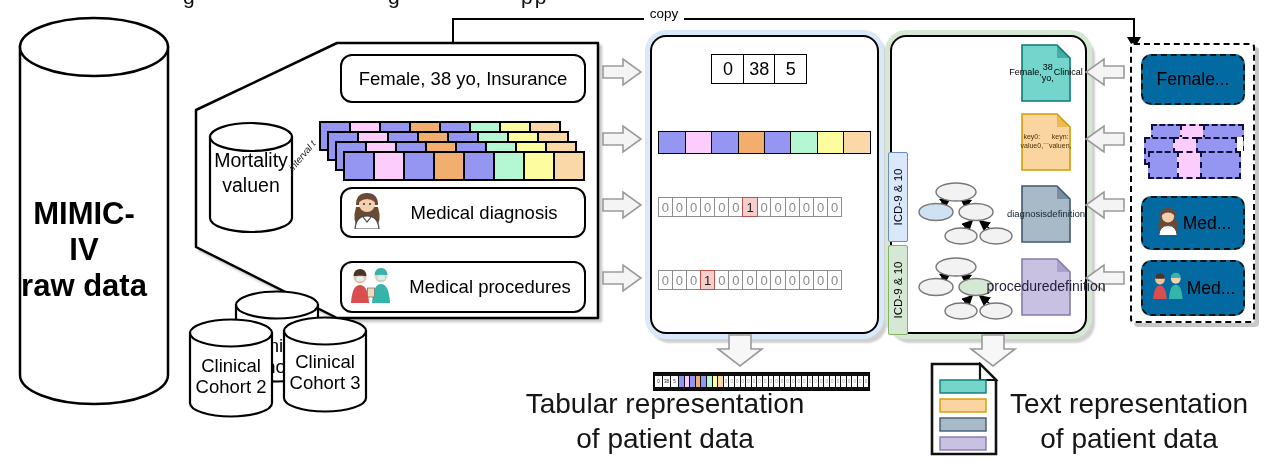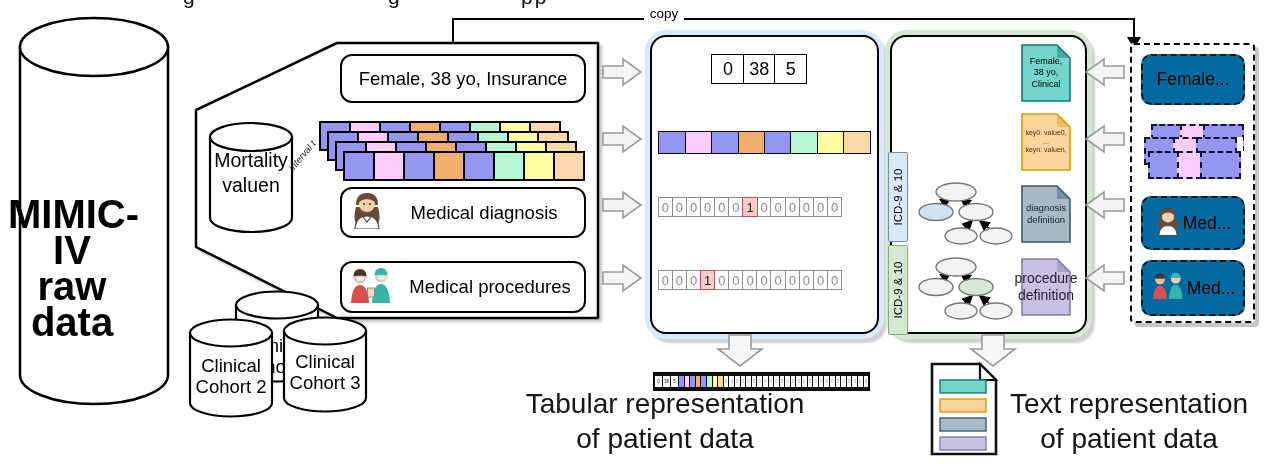--- a/index.html
+++ b/index.html
@@ -59,21 +59,21 @@
 
   
   .icd{position:absolute;width:88px;height:18px;display:flex;align-items:center;justify-content:center;
        font-size:11.5px;border-radius:2px;z-index:3;white-space:nowrap;}
   .icd.blue{background:#dae8fc;border:1px solid #6c8ebf;}
   .icd.green{background:#d5e8d4;border:1px solid #82b366;}
 
   
   .note{position:absolute;width:50px;height:58px;z-index:3;}
   .note svg{position:absolute;left:0;top:0;}
-  .note .ntext{position:absolute;left:0;top:0;width:100%;height:100%;display:flex;flex-direction:column;
+  .note .ntext{position:absolute;left:0;top:0;width:100%;height:100%;display:flex;flex-direction:row;
                align-items:center;justify-content:center;text-align:center;line-height:1.25;}
 
   
   .ditem{position:absolute;background:#0369a1;border:2px dashed #111;border-radius:10px;
          display:flex;align-items:center;justify-content:center;font-size:17.5px;z-index:3;}
 
   
   #strip{position:absolute;left:653px;top:372px;height:15px;display:flex;align-items:center;
          gap:1px;padding:1px;background:#111;border:1px solid #000;z-index:3;}
   .scell-t{width:7px;height:11px;background:#fff;font-size:4.5px;display:inline-flex;
@@ -187,21 +187,21 @@
       <line x1="964" y1="304" x2="972" y2="296" marker-end="url(#arr)"></line>
       <line x1="990" y1="304" x2="980" y2="296" marker-end="url(#arr)"></line>
       <ellipse cx="956" cy="267" rx="20" ry="9" fill="#f2f2f2" stroke="#777" stroke-width="1.4"></ellipse>
       <ellipse cx="936" cy="287" rx="17" ry="8.5" fill="#f2f2f2" stroke="#777" stroke-width="1.4"></ellipse>
       <ellipse cx="976" cy="287" rx="17" ry="8.5" fill="#d5e8d4" stroke="#777" stroke-width="1.4"></ellipse>
       <ellipse cx="961" cy="311" rx="16" ry="8" fill="#f2f2f2" stroke="#777" stroke-width="1.4"></ellipse>
       <ellipse cx="996" cy="311" rx="16" ry="8" fill="#f2f2f2" stroke="#777" stroke-width="1.4"></ellipse>
     </g>
   </svg>
 
-  <div class="cyl-label htm abs" style="left:8px;top:196px;width:128px;font-weight:bold;font-size:40px;line-height:36px;">
+  <div class="cyl-label htm abs" style="left:20px;top:196px;width:128px;font-weight:bold;font-size:31px;line-height:36px;">
     <div>MIMIC-IV</div>
       <div>raw data</div>
   </div>
   <div class="cyl-label htm abs" style="left:210px;top:148px;width:82px;font-size:19.5px;line-height:25px;">
     <div>Mortality</div>
       <div>valuen</div>
   </div>
 
   <div class="itembox" style="left:340px;top:54px;width:242px;height:45px;">
     <span class="lbl">Female, 38 yo, Insurance</span>

